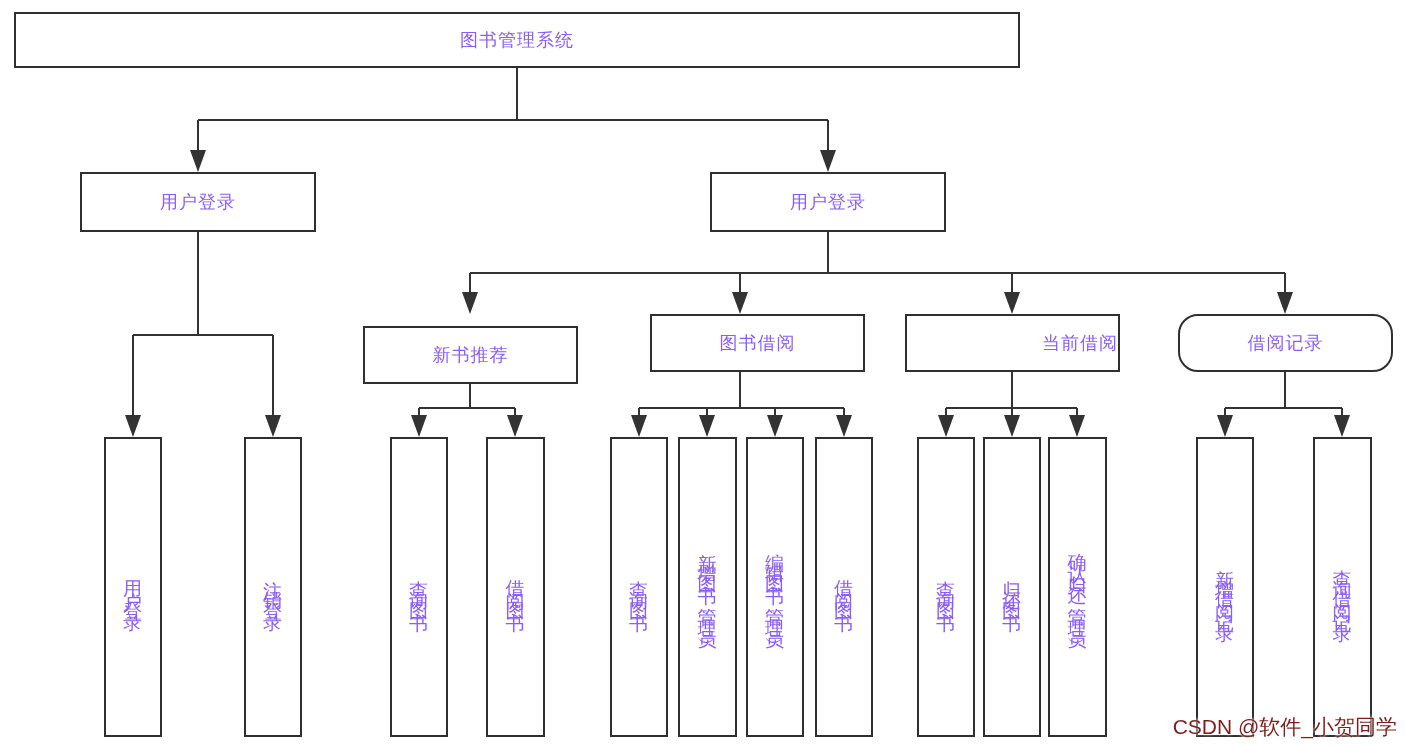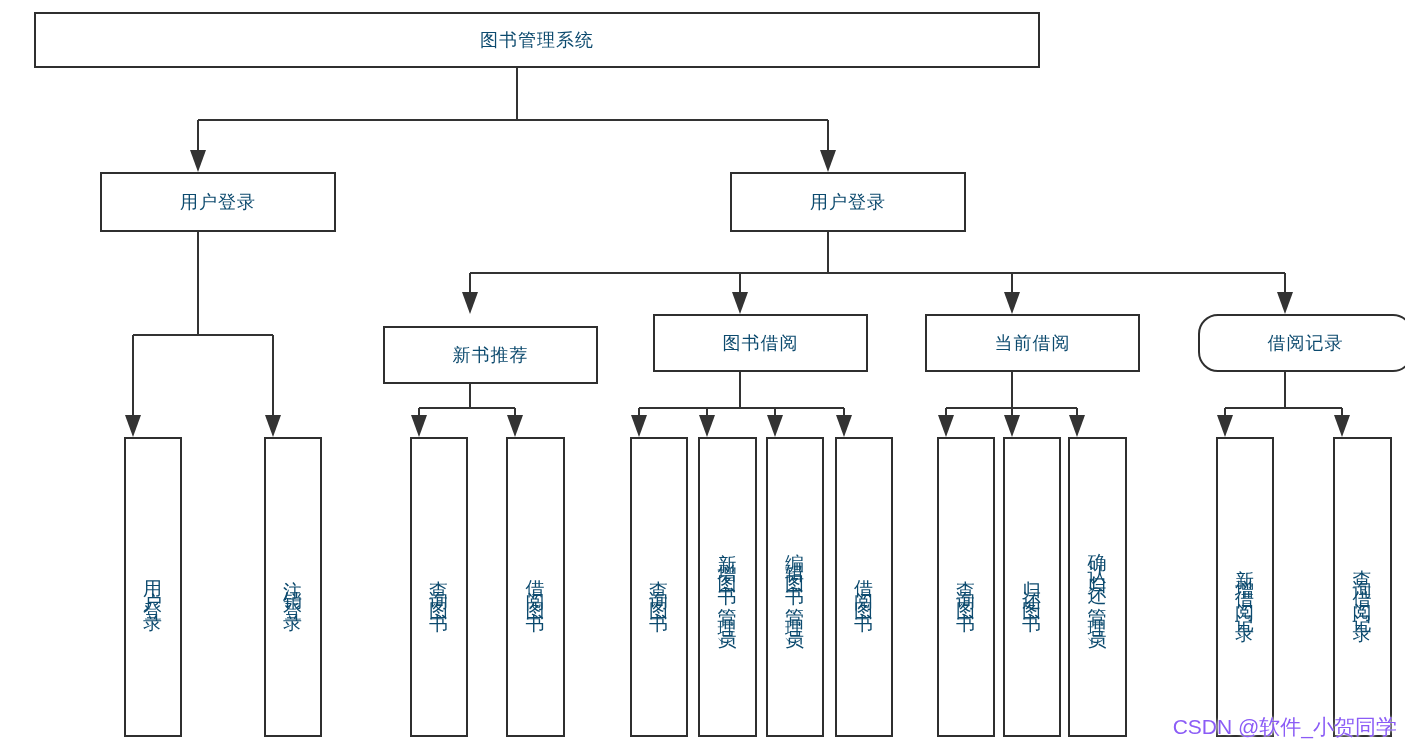--- a/index.html
+++ b/index.html
@@ -21,46 +21,45 @@
     top: 0;
     width: 1405px;
     height: 747px;
     z-index: 0;
   }
   .node {
     position: absolute;
     box-sizing: border-box;
     background: #ffffff;
     border: 2px solid #2f2f2f;
-    color: #0c4a6e;
+    color: #8b5cf6;
     display: flex;
     align-items: center;
     justify-content: center;
     z-index: 1;
-    margin-left: 20px;
   }
   .hnode span {
     font-size: 18px;
     letter-spacing: 1px;
     white-space: nowrap;
   }
   .vnode span {
     writing-mode: vertical-rl;
     text-orientation: mixed;
     font-size: 19px;
     letter-spacing: 11px;
     line-height: 1;
     white-space: nowrap;
   }
   #watermark {
     position: absolute;
     right: 8px;
     bottom: 6px;
     font-size: 21px;
-    color: #8b5cf6;
+    color: #7f1d1d;
     text-shadow: 0 0 2px #ffffff, 0 0 4px #ffffff;
     z-index: 2;
     white-space: nowrap;
   }
   .cline { stroke: #333333; stroke-width: 2; fill: none; }
   .ahead { fill: #333333; stroke: none; }
 </style>
 </head>
 <body>
 
@@ -135,24 +134,24 @@
   <div class="node hnode" style="left:80px; top:172px; width:236px; height:60px;">
     <span>用户登录</span>
   </div>
   <div class="node hnode" style="left:710px; top:172px; width:236px; height:60px;">
     <span>用户登录</span>
   </div>
 
   <div class="node hnode" style="left:363px; top:326px; width:215px; height:58px;">
     <span>新书推荐</span>
   </div>
-  <div class="node hnode" style="left:633px; top:314px; width:215px; height:58px;">
+  <div class="node hnode" style="left:650px; top:314px; width:215px; height:58px;">
     <span>图书借阅</span>
   </div>
-  <div class="node hnode" style="left:905px; top:314px; width:215px; height:58px;">
+  <div class="node hnode" style="left:905px; top:314px; width:215px; height:58px;justify-content:flex-end;">
     <span>当前借阅</span>
   </div>
   <div class="node hnode" style="left:1178px; top:314px; width:215px; height:58px;border-radius:20px;">
     <span>借阅记录</span>
   </div>
 
   <div class="node vnode" style="left:104px; top:437px; width:58px; height:300px;">
     <span>用户登录</span>
   </div>
   <div class="node vnode" style="left:244px; top:437px; width:58px; height:300px;">

